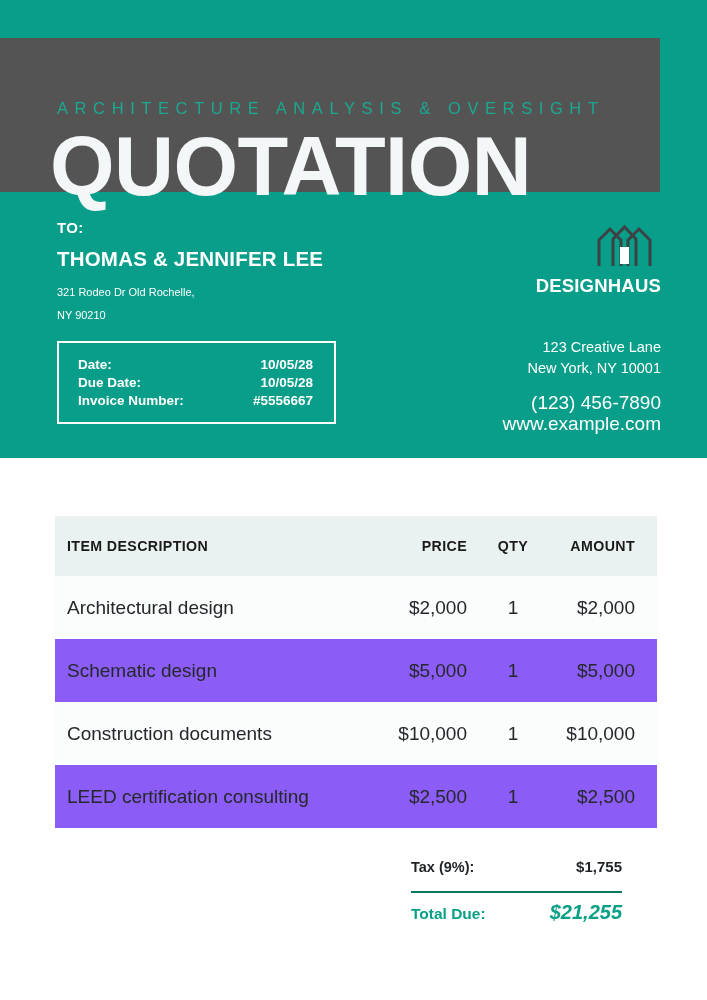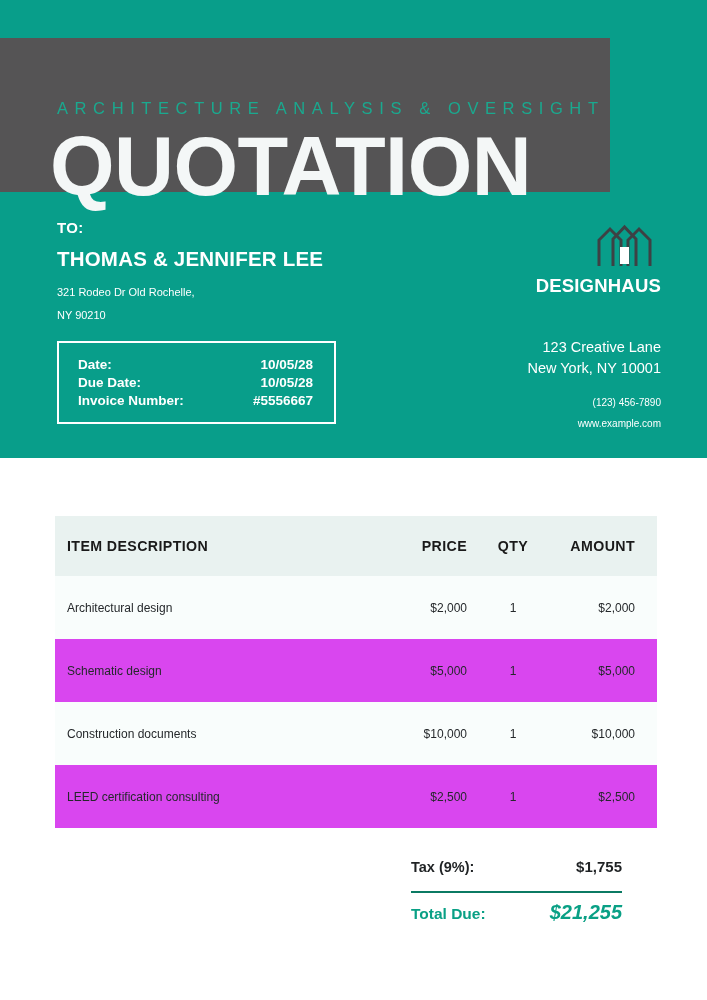--- a/index.html
+++ b/index.html
@@ -12,21 +12,21 @@
   }
 
   
   .teal-band{
     position:absolute; left:0; top:0; width:707px; height:458px;
     background:#089e8a;
   }
 
   
   .title-band{
-    position:absolute; left:0; top:38px; width:610px; height:154px;
+    position:absolute; left:0; top:38px; width:660px; height:154px;
     background:#555455;
   }
   .subtitle{
     position:absolute; left:57px; top:61px;
     font-size:16.5px; letter-spacing:6.6px; font-weight:400;
     color:#1aa98f; white-space:nowrap;
   }
   .main-title{
     position:absolute; left:50px; top:84px;
     font-size:83px; line-height:90px; font-weight:700;
@@ -76,42 +76,42 @@
     text-align:right; font-size:18.5px; line-height:22px;
     font-weight:700; color:#ffffff; letter-spacing:.2px; white-space:nowrap;
   }
   .company-address{
     position:absolute; right:46px; top:337px;
     text-align:right; font-size:14.5px; line-height:21px;
     font-weight:400; color:#ffffff; white-space:nowrap;
   }
   .company-contact{
     position:absolute; right:46px; top:392px;
-    text-align:right; font-size:10px; line-height:21px;
+    text-align:right; font-size:19px; line-height:21px;
     font-weight:400; color:#ffffff; white-space:nowrap;margin-left:8px;
   }
 
   
   .table{
     position:absolute; left:55px; top:516px; width:602px;
   }
   .row{
     display:grid;
     grid-template-columns:318px 100px 80px 104px;
     align-items:center;
   }
   .thead{ height:60px; background:#e9f2f0; }
   .thead .c{
     font-size:14.2px; font-weight:700; color:#1a1a1a; letter-spacing:.4px;
   }
   .tbody-row{ height:63px; }
   .tbody-row.odd{ background:#f9fdfc; }
-  .tbody-row.even{ background:#d946ef; }
+  .tbody-row.even{ background:#8b5cf6; }
   .tbody-row .c{
-    font-size:12px; font-weight:400; color:#25282b;
+    font-size:19px; font-weight:400; color:#25282b;
   }
   .c{ padding:0; }
   .c.desc{ padding-left:12px; text-align:left; }
   .c.price{ text-align:right; padding-right:6px; }
   .c.qty{ text-align:center; }
   .c.amount{ text-align:right; padding-right:22px; }
 
   
   .totals{
     position:absolute; left:411px; top:858px; width:211px;

